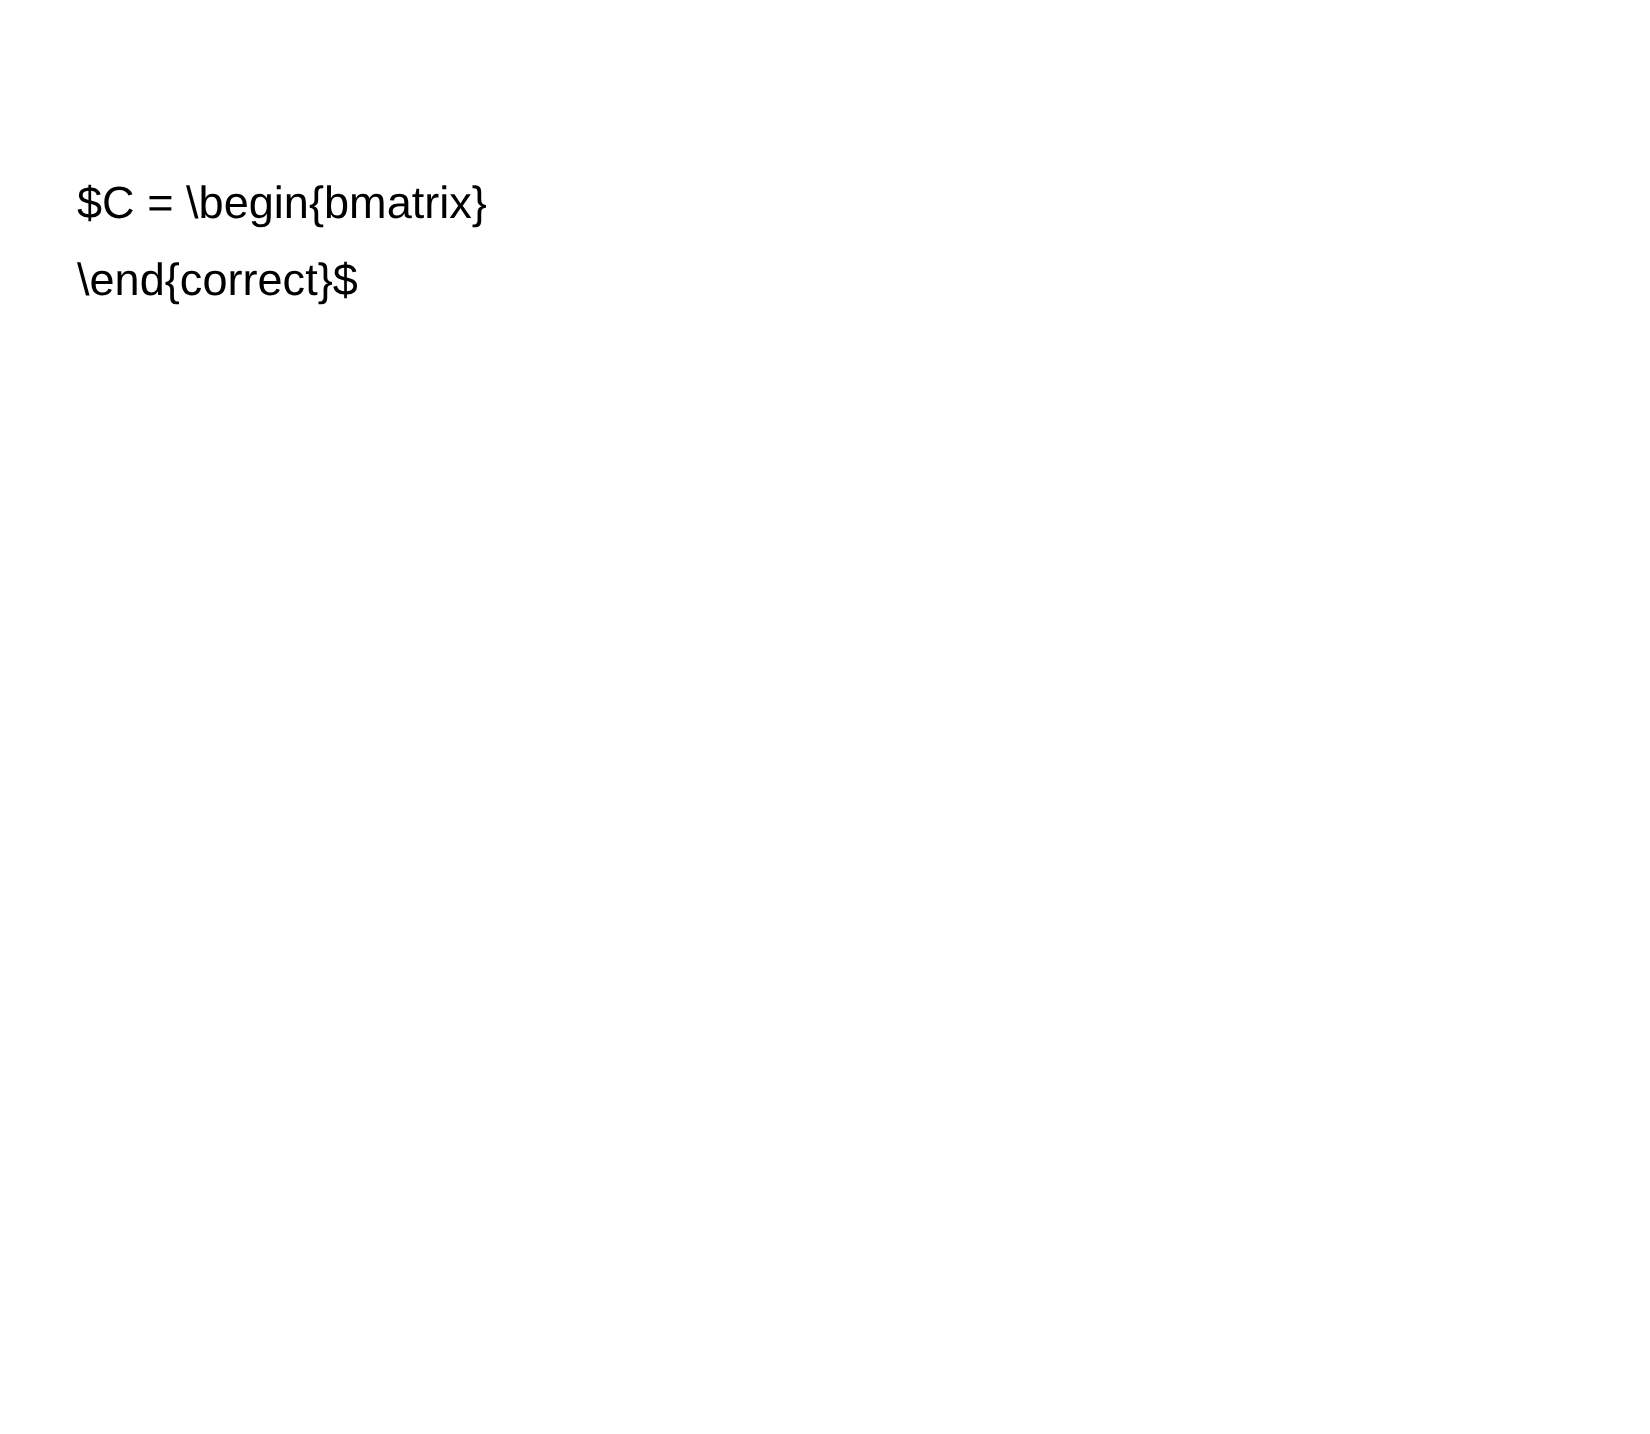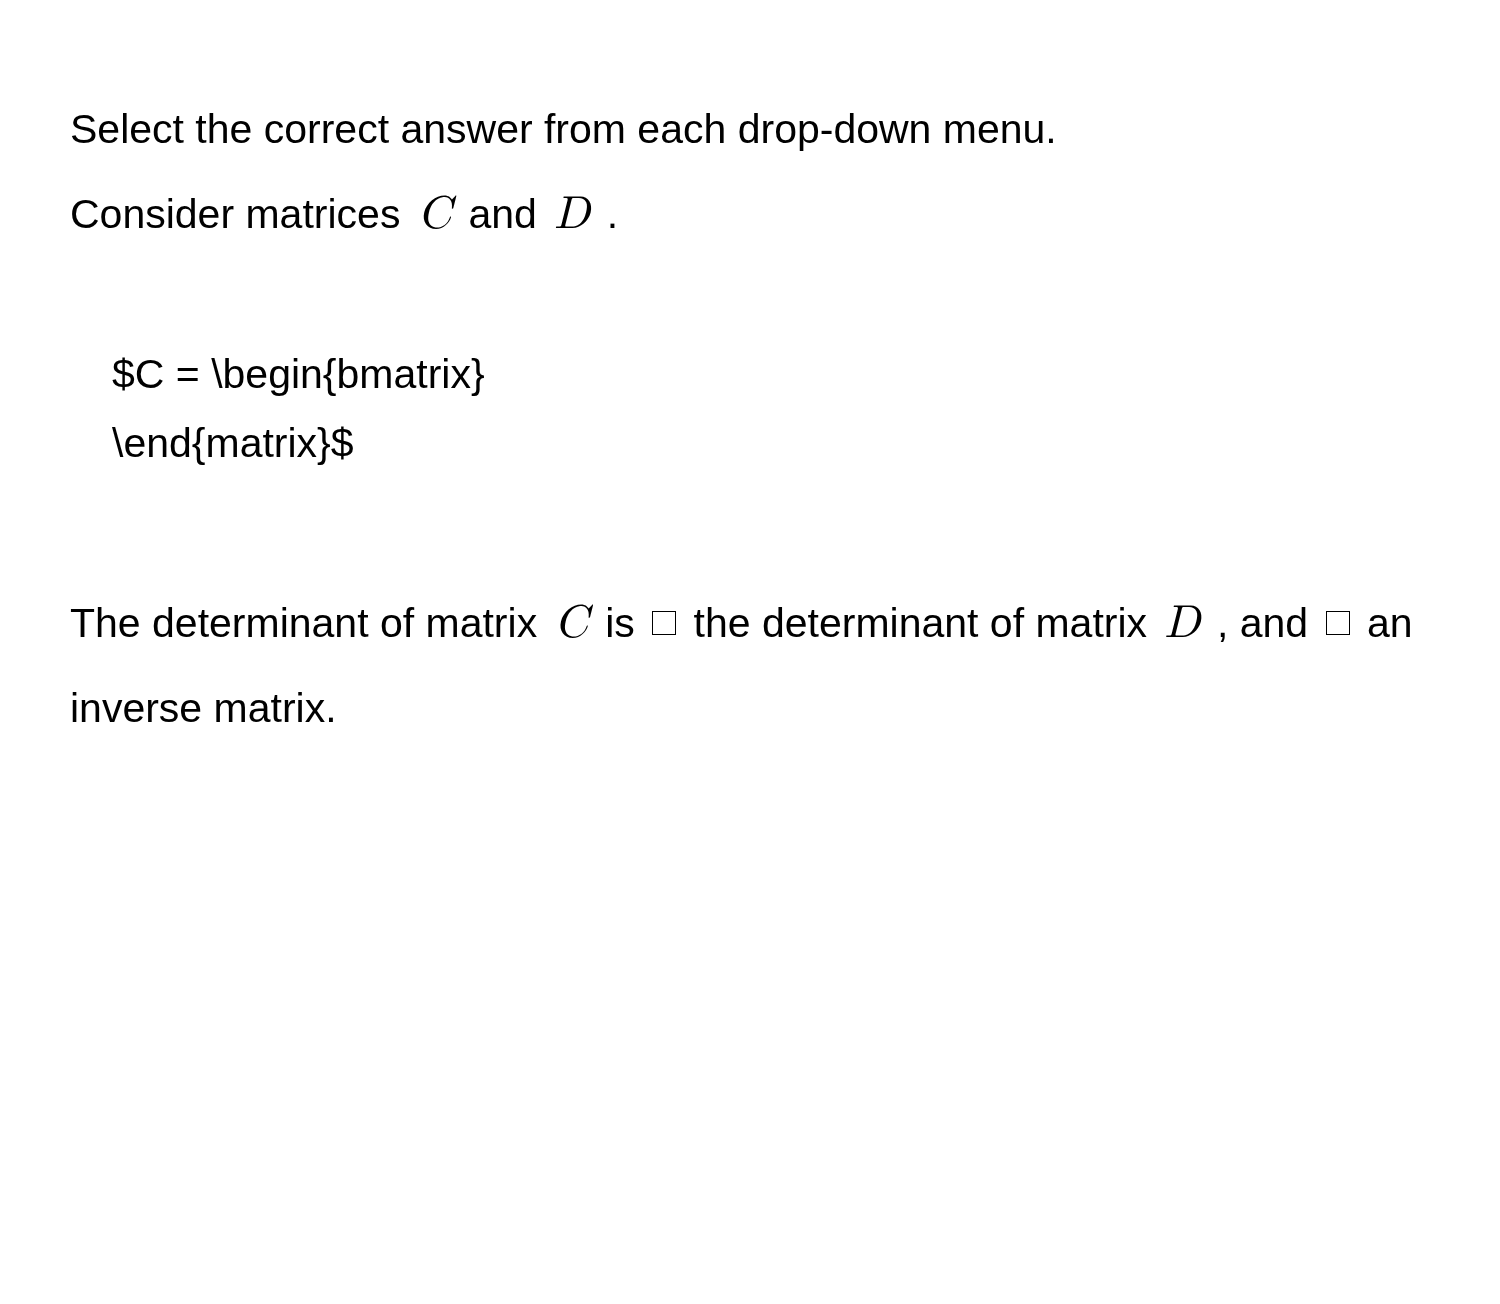--- a/index.html
+++ b/index.html
@@ -26,50 +26,40 @@
   .block {
     margin-bottom: 80px;
   }
   .matrix-block {
     margin-top: 60px;
     margin-bottom: 100px;
     line-height: 1.7;
   }
   .matrix-line {
     font-size: 41px;
-    margin-left: 42px;
   }
   .dropdown-box {
     display: inline-block;
     width: 22px;
     height: 22px;
     border: 1.8px solid #000;
     vertical-align: middle;
     margin: 0 6px;
     position: relative;
     top: -3px;
   }
   .answer-block {
     margin-top: 60px;
   }
 </style>
 </head>
 <body>
 
 <div class="page">
 
-  <div class="block">
-    <div>Select the correct answer from each drop-down menu.</div>
-    <div>
-      <span>Consider matrices </span><span class="math-var">C</span><span> and </span><span class="math-var">D</span><span> .</span>
-    </div>
-  </div>
 
   <div class="matrix-block">
     <div class="matrix-line">$C = \begin{bmatrix}</div>
-    <div class="matrix-line">\end{matrix}$</div>
+    <div class="matrix-line">\end{correct}$</div>
   </div>
 
-  <div class="answer-block">
-    <span>The determinant of matrix </span><span class="math-var">C</span><span> is </span><span class="dropdown-box"></span><span> the determinant of matrix </span><span class="math-var">D</span><span> , and </span><span class="dropdown-box"></span><span> an inverse matrix.</span>
-  </div>
 
 </div>
 
 </body></html>

